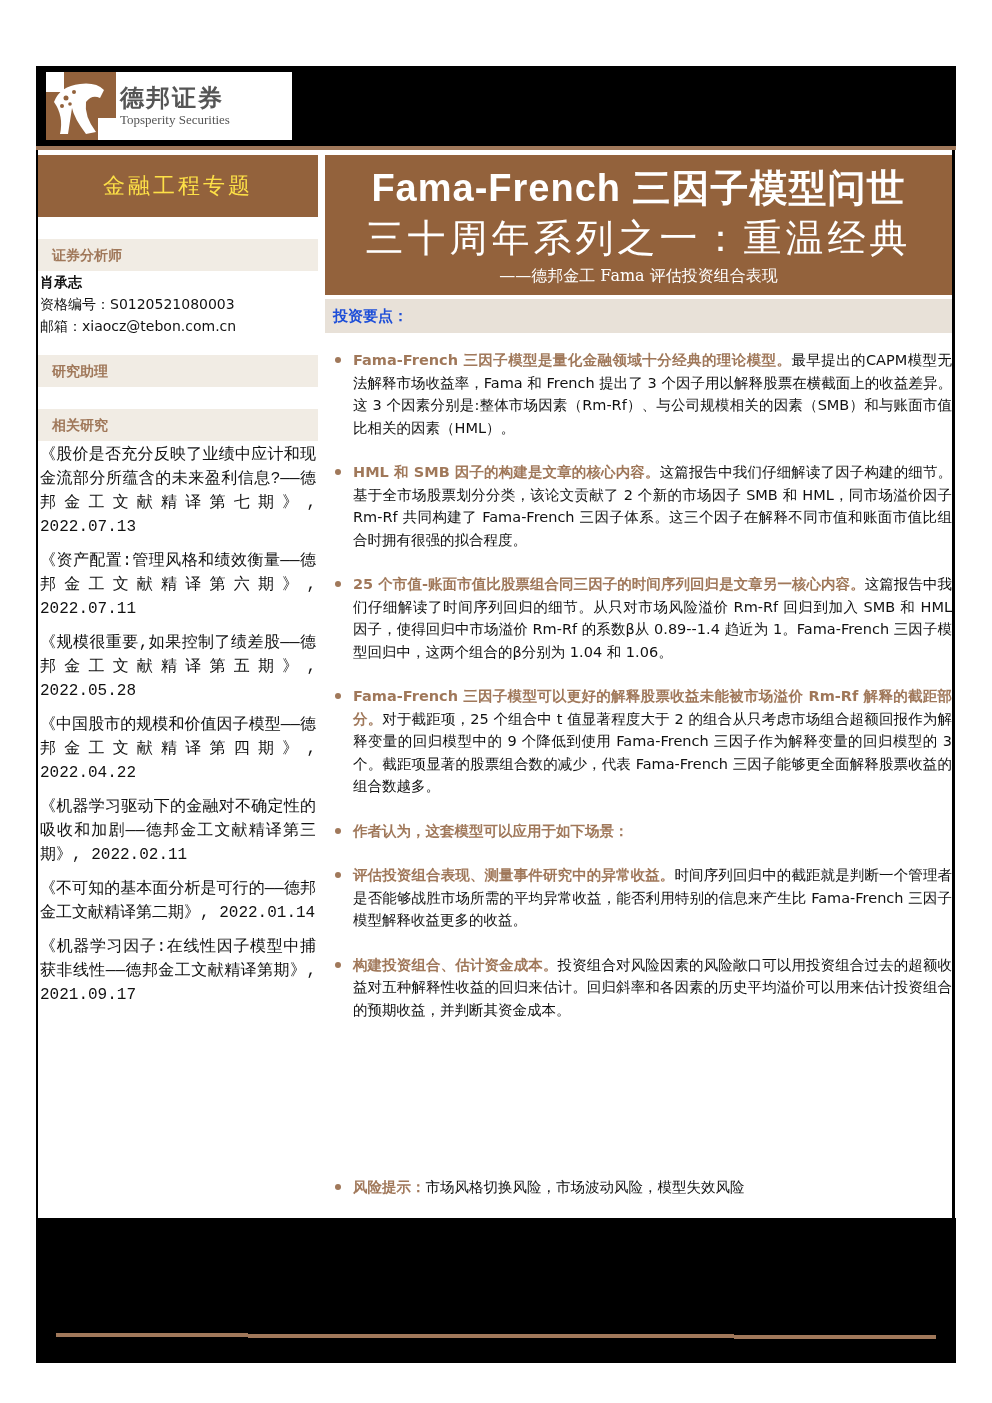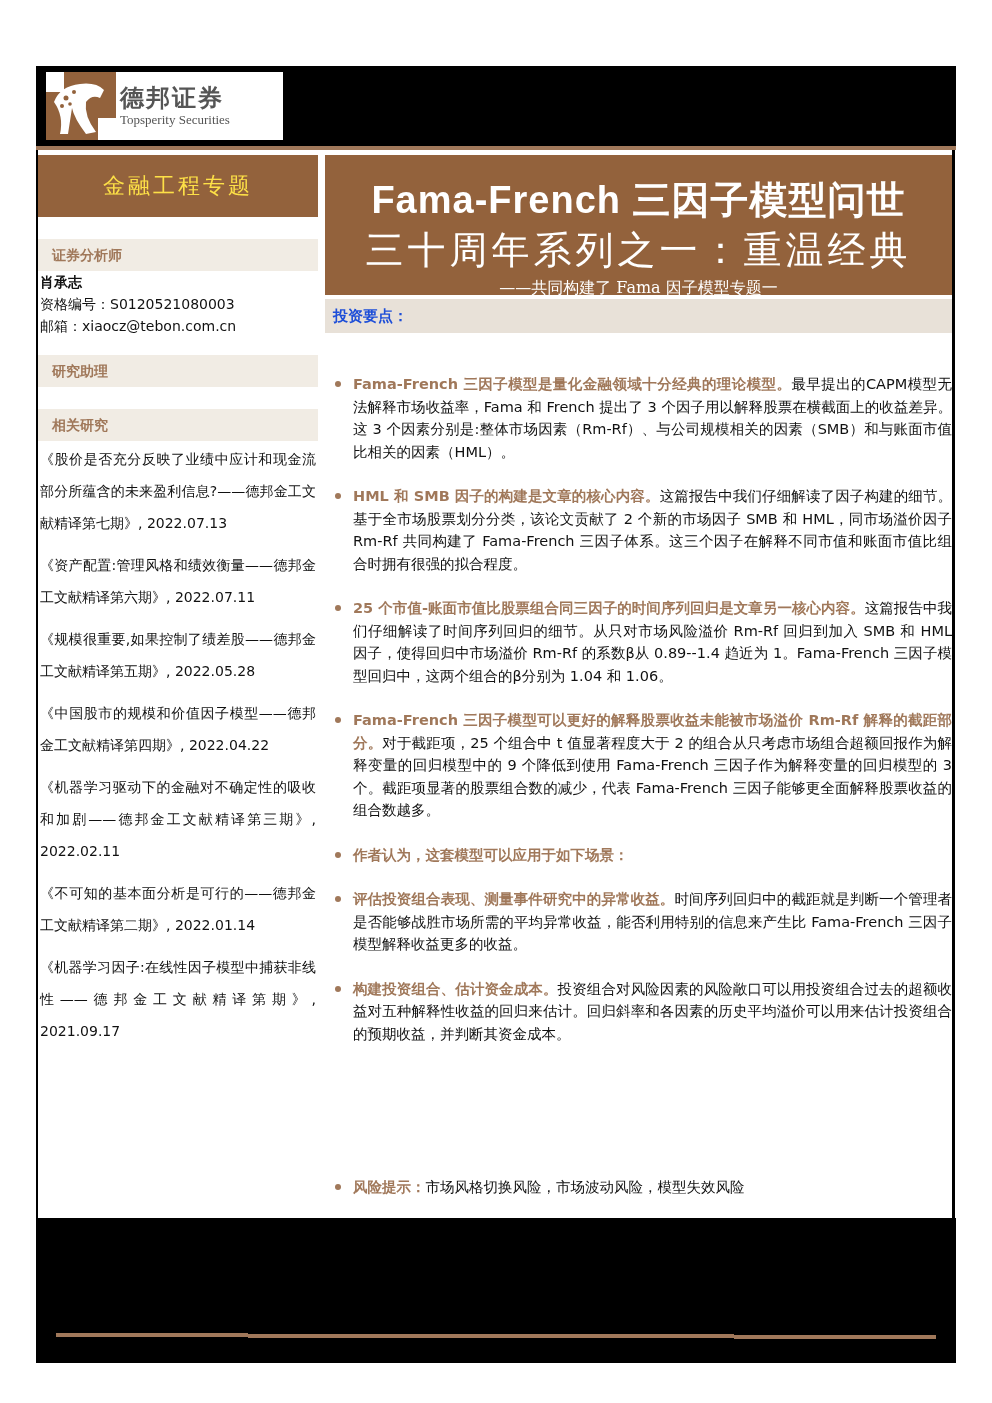--- a/index.html
+++ b/index.html
@@ -1,44 +1,44 @@
 <!DOCTYPE html>
 <html><head>
 <meta charset="utf-8">
 <style>
   html, body { margin: 0; padding: 0; }
   body {
     width: 992px; height: 1403px; background: #ffffff; position: relative;
     font-family: "DejaVu Sans", "Liberation Sans", sans-serif; color: #111;
   }
   .frame-top { position: absolute; left: 36px; top: 66px; width: 920px; height: 80px; background: #000; }
-  .logo-box { position: absolute; left: 46px; top: 72px; width: 220px; height: 68px; background: #fff; padding-left: 17px; }
+  .logo-box { position: absolute; left: 46px; top: 72px; width: 246px; height: 68px; background: #fff; }
   .logo-mark { position: absolute; left: 0; top: 0; width: 70px; height: 68px; background: #fff; }
   .logo-mark svg { display: block; }
   .logo-cn { position: absolute; left: 74px; top: 10px; font-size: 24px; font-weight: bold; color: #555; letter-spacing: 2px; }
   .logo-en { position: absolute; left: 74px; top: 40px; font-size: 13px; color: #555; font-family: Liberation Serif, serif; }
 
   .rule-top { position: absolute; left: 36px; top: 146px; width: 920px; height: 4px; background: #a0785a; }
   .left-border { position: absolute; left: 36px; top: 150px; width: 2px; height: 1070px; background: #000; }
   .right-border { position: absolute; left: 952px; top: 150px; width: 3px; height: 1070px; background: #000; }
 
   .left-col { position: absolute; left: 38px; top: 155px; width: 280px; }
   .section-banner { background: #93623c; height: 62px; display: flex; align-items: center; justify-content: center; color: #fde047; font-size: 22px; letter-spacing: 3px; font-family: "DejaVu Serif", serif; }
   .side-head { background: #f1ece4; height: 32px; line-height: 32px; color: #a0785a; font-size: 14px; font-weight: bold; padding-left: 14px; font-family: "DejaVu Serif", serif; margin-top: 4px; }
   .analyst { font-size: 14px; line-height: 22px; padding-left: 2px; }
   .analyst .name { font-weight: bold; }
-  .related-item { font-size: 14px; line-height: 32px; padding: 0 2px; margin-bottom: 10px; text-align: justify; }
+  .related-item { font-size: 16px; line-height: 24px; padding: 0 2px; margin-bottom: 10px; text-align: justify; font-family: Liberation Mono, monospace; }
 
   .right-col { position: absolute; left: 325px; top: 155px; width: 627px; }
-  .title-banner { background: #93623c; height: 140px; color: #fff; text-align: center; padding-top: 20px; box-sizing: border-box; }
+  .title-banner { background: #93623c; height: 140px; color: #fff; text-align: center; padding-top: 8px; box-sizing: border-box; }
   .title-l1 { font-size: 38px; font-weight: bold; line-height: 50px; font-family: "Liberation Sans", sans-serif; letter-spacing: 1px; }
   .title-l2 { font-size: 38px; line-height: 50px; letter-spacing: 4px; font-family: "DejaVu Serif", serif; }
   .title-l3 { font-size: 16px; line-height: 26px; font-family: "DejaVu Serif", serif; }
   .key-head { margin-top: 4px; background: #e8e1d8; height: 34px; line-height: 34px; padding-left: 8px; color: #1d4ed8; font-weight: bold; font-size: 15px; font-family: "DejaVu Serif", serif; }
-  .points { padding: 16px 0 0 0; margin-top: 24px; }
+  .points { padding: 16px 0 0 0; }
   .point { position: relative; padding-left: 28px; font-size: 14.5px; line-height: 22.5px; text-align: justify; margin-bottom: 22px; }
   .point .dot { position: absolute; left: 10px; top: 8px; width: 6px; height: 6px; border-radius: 50%; background: #a0785a; }
   .point .hl { color: #a0785a; font-weight: bold; }
   .risk { position: absolute; left: 325px; top: 1176px; width: 627px; }
   .risk .point { margin: 0; }
 
   .footer-black { position: absolute; left: 36px; top: 1218px; width: 920px; height: 145px; background: #000; }
   .footer-rule { position: absolute; height: 4px; background: #a0785a; }
 </style>
 </head>
@@ -85,21 +85,21 @@
   <div class="related-item">《中国股市的规模和价值因子模型——德邦金工文献精译第四期》, 2022.04.22</div>
   <div class="related-item">《机器学习驱动下的金融对不确定性的吸收和加剧——德邦金工文献精译第三期》, 2022.02.11</div>
   <div class="related-item">《不可知的基本面分析是可行的——德邦金工文献精译第二期》, 2022.01.14</div>
   <div class="related-item">《机器学习因子:在线性因子模型中捕获非线性——德邦金工文献精译第期》, 2021.09.17</div>
 </div>
 
 <div class="right-col">
   <div class="title-banner">
     <div class="title-l1">Fama-French 三因子模型问世</div>
     <div class="title-l2">三十周年系列之一：重温经典</div>
-    <div class="title-l3">——共同构建了 Fama 因子模型专题一</div>
+    <div class="title-l3">——德邦金工 Fama 评估投资组合表现</div>
   </div>
   <div class="key-head">投资要点：</div>
 
   <div class="points">
     <div class="point">
       <span class="dot"></span>
       <span class="hl">Fama-French 三因子模型是量化金融领域十分经典的理论模型。</span><span>最早提出的CAPM模型无法解释市场收益率，Fama 和 French 提出了 3 个因子用以解释股票在横截面上的收益差异。这 3 个因素分别是:整体市场因素（Rm-Rf）、与公司规模相关的因素（SMB）和与账面市值比相关的因素（HML）。</span>
     </div>
     <div class="point">
       <span class="dot"></span>

